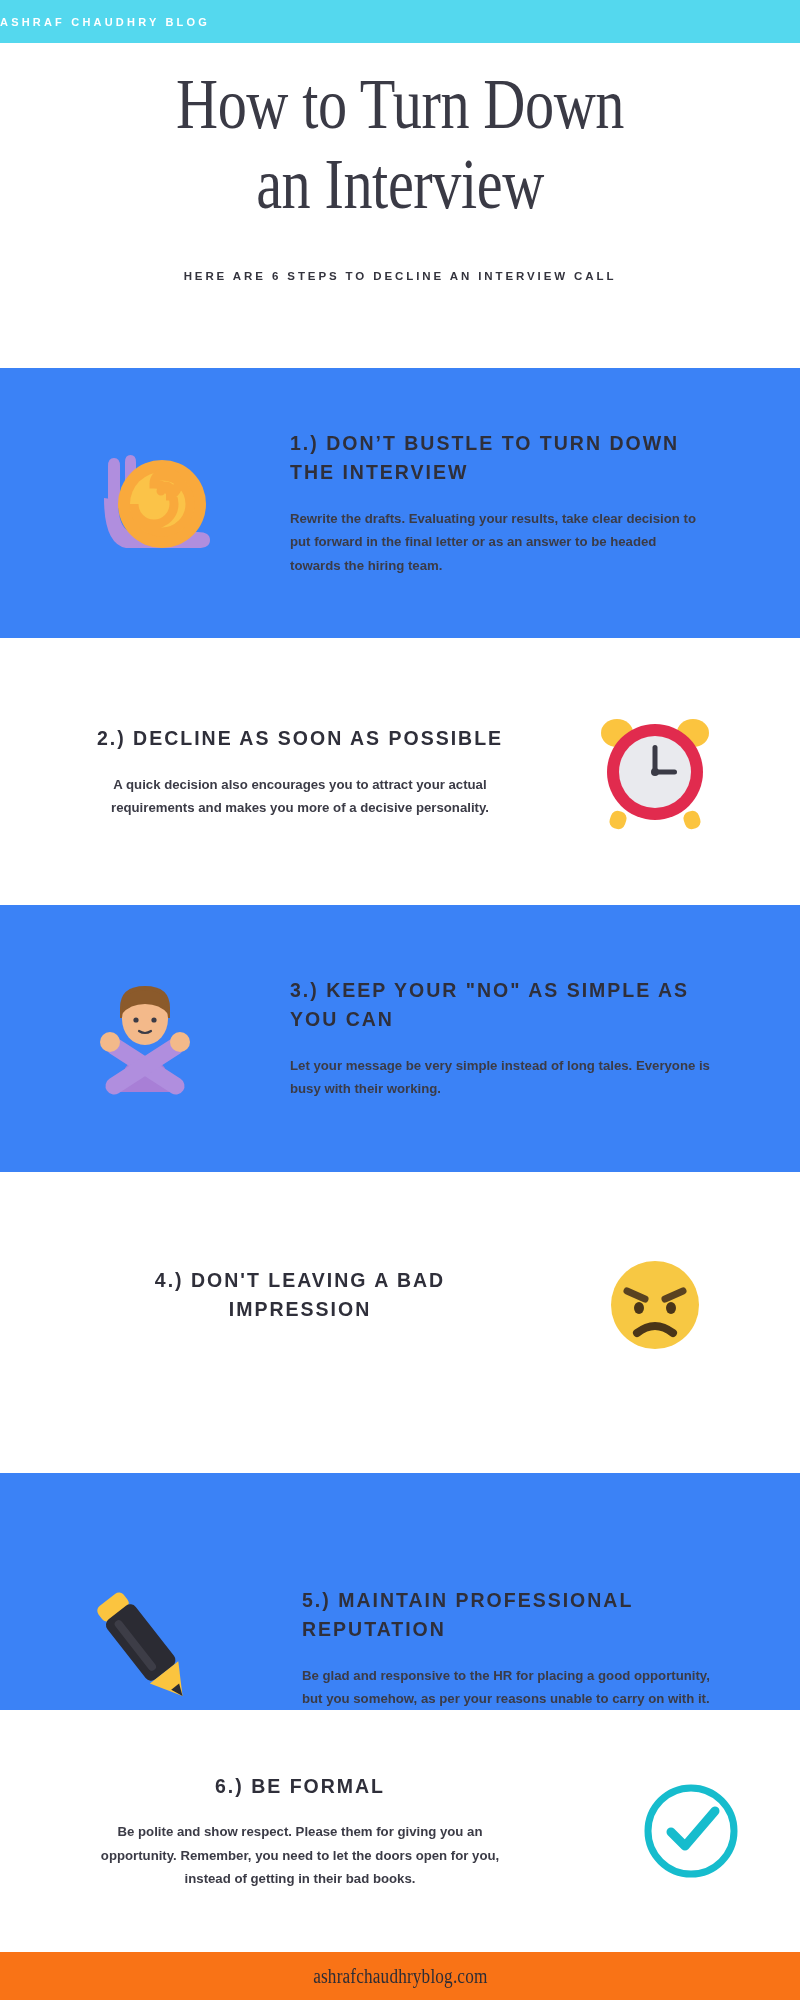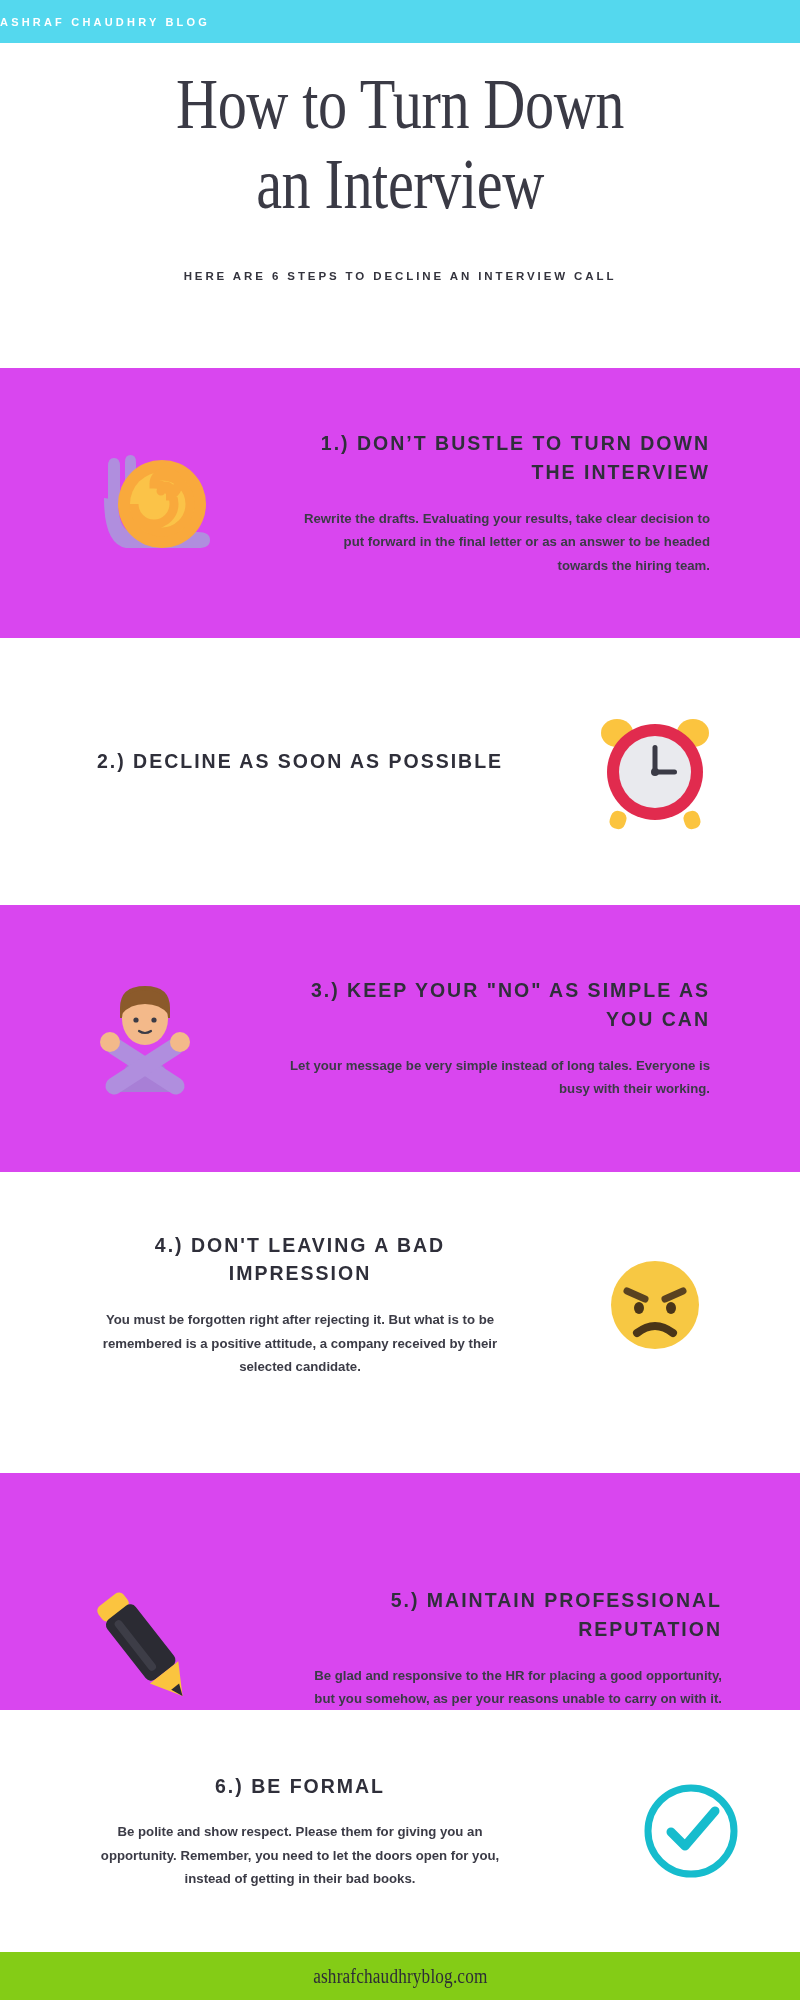--- a/index.html
+++ b/index.html
@@ -71,21 +71,21 @@
 
   
   .section {
     position: absolute;
     left: 0;
     width: 800px;
     box-sizing: border-box;
     display: flex;
     align-items: center;
   }
-  .section.tinted { background: #d946ef; text-align: right; }
+  .section.tinted { background: #3b82f6; }
   .section.plain  { background: #ffffff; }
 
   .section .col-art {
     width: 290px;
     min-width: 290px;
     display: flex;
     align-items: center;
     justify-content: center;
   }
   .section .col-text {
@@ -113,21 +113,21 @@
     color: #3b3b46;
     font-weight: 700;
   }
 
   
   .footer {
     position: absolute;
     left: 0; bottom: 0;
     width: 800px;
     height: 48px;
-    background: #84cc16;
+    background: #f97316;
     display: flex;
     align-items: center;
     justify-content: center;
   }
   .footer-text {
     font-family: "Liberation Serif", serif;
     font-size: 20px;
     font-weight: 400;
     color: #2d2d36;
     letter-spacing: 0.2px;
@@ -181,20 +181,21 @@
         <rect x="94" y="104" width="16" height="18" rx="7" fill="#fbc43f" transform="rotate(-18 102 113)"></rect>
         <circle cx="65" cy="65" r="48" fill="#e12b4e"></circle>
         <circle cx="65" cy="65" r="36" fill="#e9eaee"></circle>
         <rect x="62.5" y="38" width="5" height="29" rx="2.5" fill="#3b3b46"></rect>
         <rect x="65" y="62.5" width="22" height="5" rx="2.5" fill="#3b3b46"></rect>
         <circle cx="65" cy="65" r="4" fill="#3b3b46"></circle>
       </svg>
     </div>
     <div class="col-text">
       <h2 class="step-title">2.) DECLINE AS SOON AS POSSIBLE</h2>
+      <p class="step-body">A quick decision also encourages you to attract your actual requirements and makes you more of a decisive personality.</p>
     </div>
   </div>
 
   <div class="section tinted art-left" style="top:905px;height:267px;">
     <div class="col-art">
       <svg class="art" width="130" height="130" viewBox="0 0 130 130">
         <path d="M40 34 Q40 12 65 12 Q90 12 90 34 L90 44 L40 44 Z" fill="#8b5a2b"></path>
         <ellipse cx="65" cy="45" rx="23" ry="26" fill="#f3b98a"></ellipse>
         <path d="M42 40 Q42 16 65 16 Q88 16 88 40 Q80 30 65 30 Q50 30 42 40 Z" fill="#8b5a2b"></path>
         <circle cx="56" cy="46" r="2.6" fill="#3b3b46"></circle>
@@ -219,21 +220,20 @@
         <circle cx="48" cy="48" r="44" fill="#f7c843"></circle>
         <path d="M20 34 L38 42" stroke="#5a4220" stroke-width="7" stroke-linecap="round"></path>
         <path d="M76 34 L58 42" stroke="#5a4220" stroke-width="7" stroke-linecap="round"></path>
         <ellipse cx="32" cy="51" rx="5" ry="6" fill="#4a3518"></ellipse>
         <ellipse cx="64" cy="51" rx="5" ry="6" fill="#4a3518"></ellipse>
         <path d="M30 76 Q48 62 66 76" stroke="#4a3518" stroke-width="8" fill="none" stroke-linecap="round"></path>
       </svg>
     </div>
     <div class="col-text">
       <h2 class="step-title">4.) DON'T LEAVING A BAD IMPRESSION</h2>
-      <p class="step-body">You must be forgotten right after rejecting it. But what is to be remembered is a positive attitude, a company received by their selected candidate.</p>
     </div>
   </div>
 
   <div class="section tinted art-left" style="top:1473px;height:350px;gap:12px;">
     <div class="col-art">
       <svg class="art" width="120" height="130" viewBox="0 0 120 130">
         <g transform="rotate(-38 60 65)">
           <rect x="44" y="4" width="32" height="18" rx="6" fill="#fbc43f"></rect>
           <rect x="42" y="20" width="36" height="76" rx="7" fill="#2b2b33"></rect>
           <rect x="50" y="26" width="8" height="62" rx="4" fill="#4a4a55" opacity="0.6"></rect>

